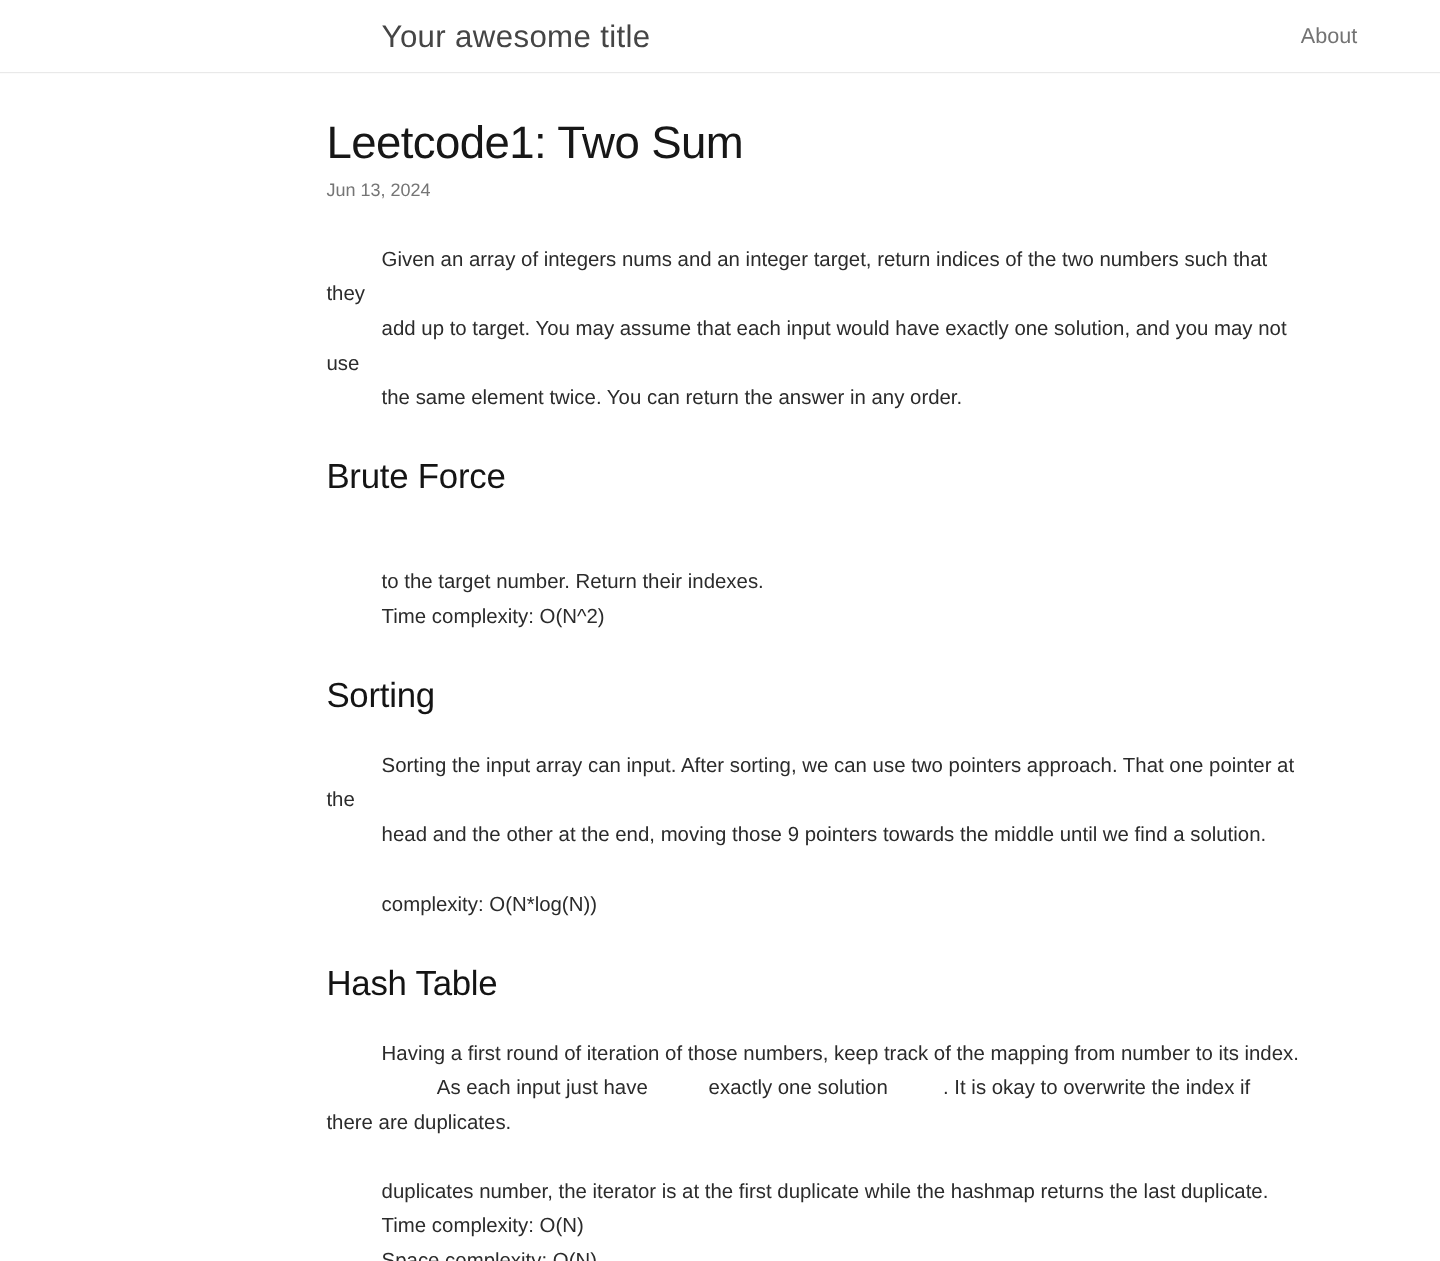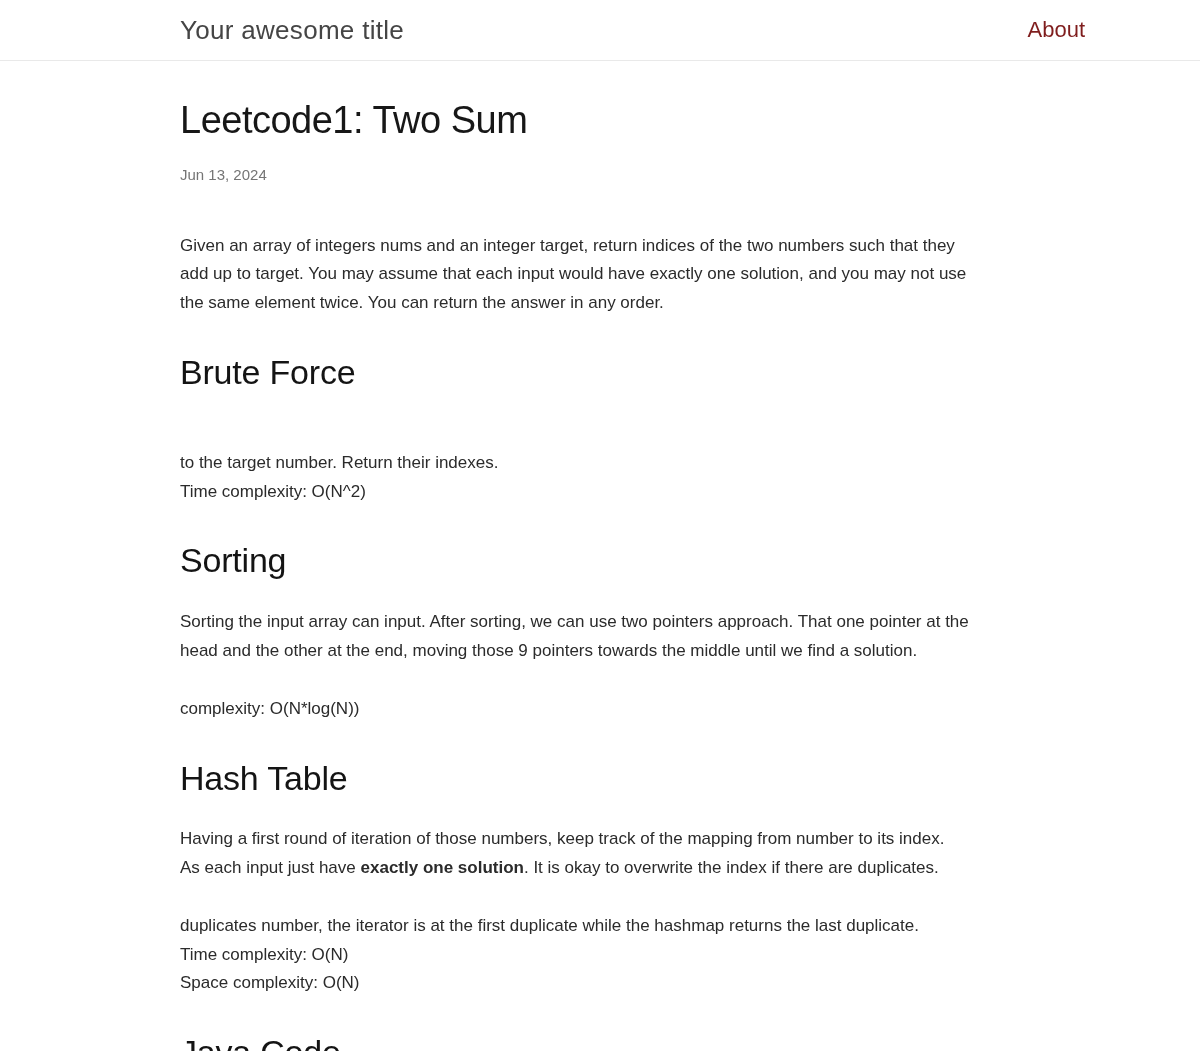--- a/index.html
+++ b/index.html
@@ -1,15 +1,15 @@
 <!DOCTYPE html>
 <html><head>
 <meta charset="utf-8">
 <style>
-  * { box-sizing: border-box; }
+  * { box-sizing: border-box; padding-left: 46px; }
   html, body { margin: 0; padding: 0; background: #ffffff; }
   body {
     font-family: "Liberation Sans", "DejaVu Sans", sans-serif;
     color: #2b2b2b;
     font-size: 17px;
     width: 1200px;
     height: 1051px;
     overflow: hidden;
   }
   .container { width: 905px; margin-left: 180px; }
@@ -18,37 +18,37 @@
   .site-header { border-bottom: 1px solid #e9e9e9; background: #fff; }
   .header-inner {
     display: flex; justify-content: space-between; align-items: center;
     height: 60px;
   }
   .site-title {
     font-size: 26px; font-weight: 300; color: #454545;
     text-decoration: none; letter-spacing: 0.3px; cursor: pointer;
   }
   .nav-link {
-    font-size: 22px; color: #7f1d1d; text-decoration: none; cursor: pointer;
+    font-size: 18px; color: #737373; text-decoration: none; cursor: pointer;
   }
 
   
   h1.post-title {
     font-size: 38px; font-weight: 300; color: #171717;
     margin: 37px 0 0 0; line-height: 1.2; letter-spacing: -0.5px;
   }
-  .post-date { color: #757575; font-size: 15px; margin-top: 22px; }
+  .post-date { color: #757575; font-size: 15px; margin-top: 6px; }
   p.body-text { line-height: 1.7; margin: 0; color: #2b2b2b; }
-  p.intro { margin-top: 49px; }
+  p.intro { margin-top: 36px; }
   h2.section-heading {
-    font-size: 34px; font-weight: 400; color: #141414;
+    font-size: 29px; font-weight: 400; color: #141414;
     margin: 33px 0 0 0; line-height: 1.25; letter-spacing: -0.2px;
   }
   p.section-text { margin-top: 26px; }
-  strong { font-weight: 700; text-align: right; }
+  strong { font-weight: 400; text-align: right; }
 </style>
 </head>
 <body>
 
 <header class="site-header">
   <div class="container header-inner">
     <a class="site-title">Your awesome title</a>
     <nav>
       <a class="nav-link">About</a>
     </nav>

